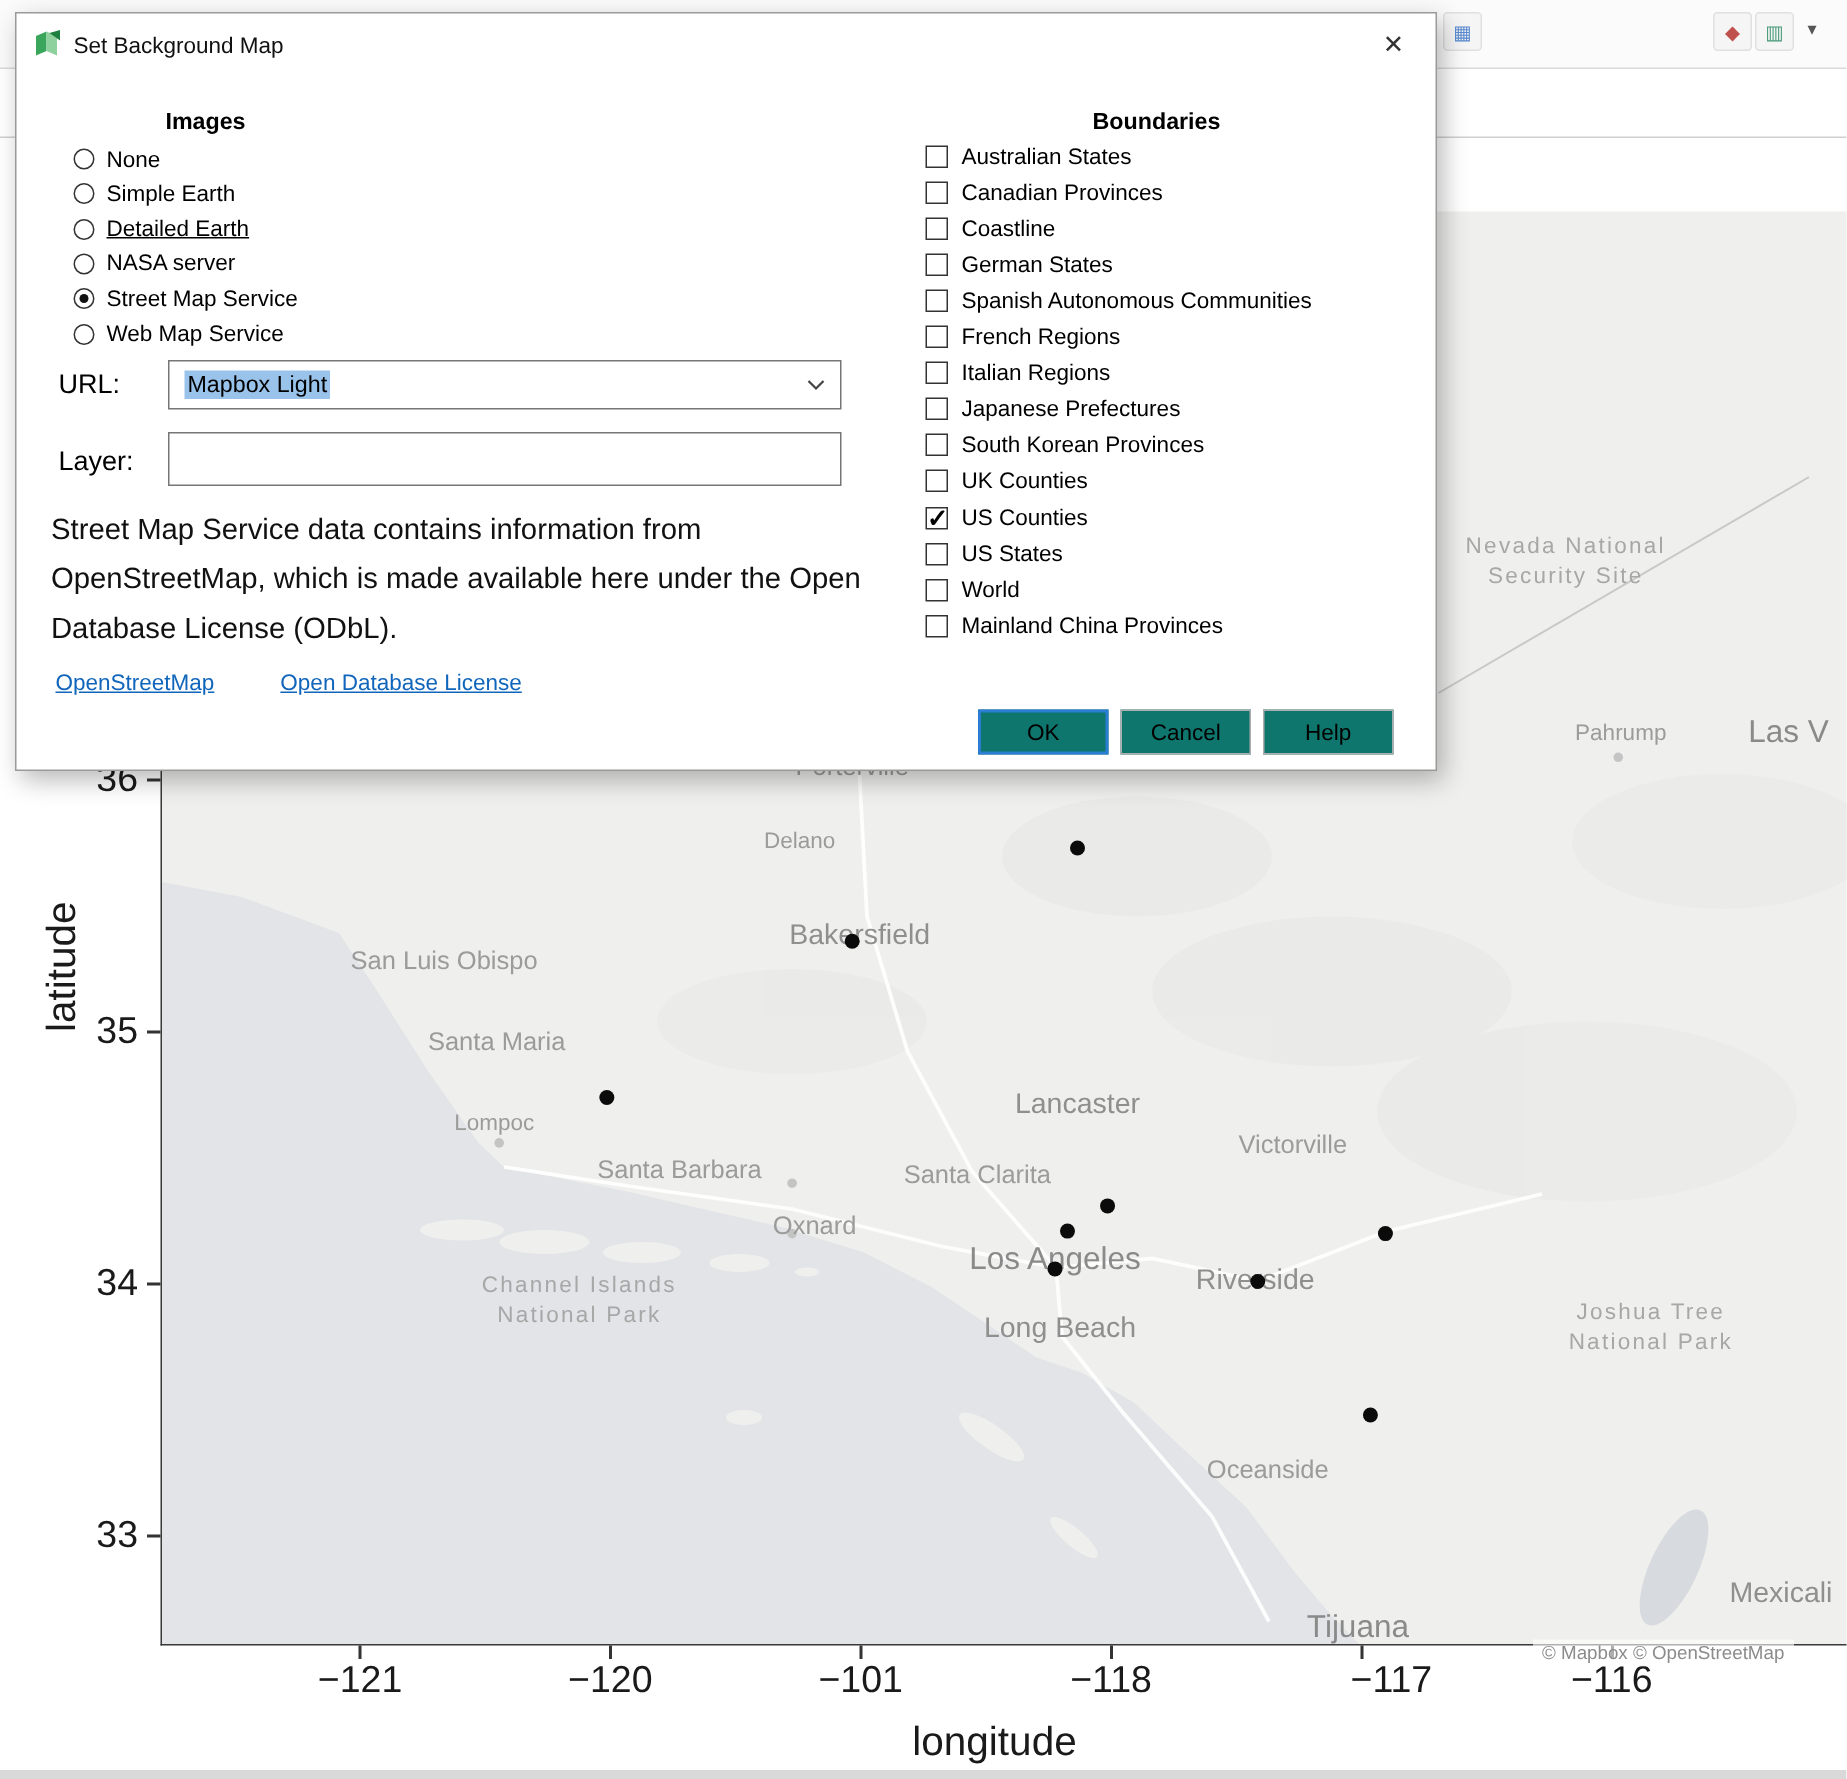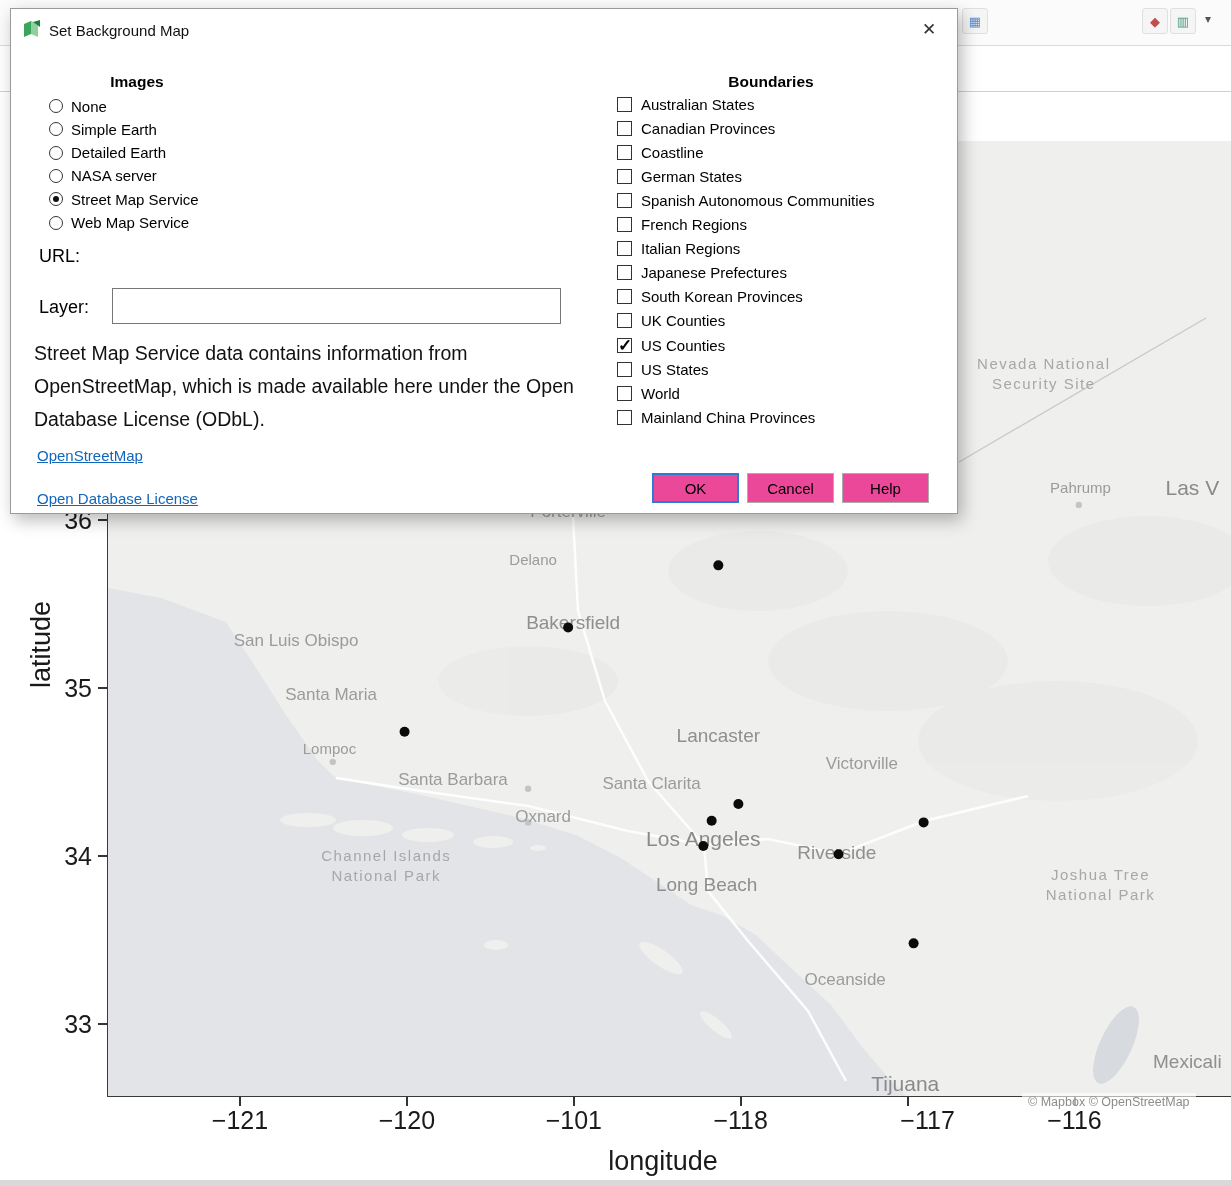--- a/index.html
+++ b/index.html
@@ -45,24 +45,24 @@
   .radio.on::after{content:"";position:absolute;left:3px;top:3px;width:6px;height:6px;border-radius:50%;background:#111;}
   .check-row{position:absolute;left:606px;height:22px;display:flex;align-items:center;gap:9px;font-size:15px;}
   .checkbox{width:15px;height:15px;border:1px solid #333;background:#fff;flex:none;position:relative;box-sizing:border-box;}
   .checkbox.on::after{content:"\2713";position:absolute;left:0;top:-4px;font-size:17px;font-weight:bold;color:#000;}
   .url-label{position:absolute;left:28px;top:237px;font-size:18px;}
   .combobox{position:absolute;left:101px;top:231px;width:449px;height:33px;border:1px solid #767676;background:#fff;box-sizing:border-box;display:flex;align-items:center;justify-content:space-between;padding:0 10px;}
   .combo-value .hl{background:#99c3ea;padding:1px 2px;font-size:15.5px;}
   .layer-label{position:absolute;left:28px;top:288px;font-size:18px;}
   .layer-input{position:absolute;left:101px;top:279px;width:449px;height:36px;border:1px solid #767676;box-sizing:border-box;font-size:15px;padding:0 8px;font-family:"Liberation Sans",sans-serif;}
   .license{position:absolute;left:23px;top:328px;width:564px;font-size:19.5px;line-height:33px;color:#111;}
-  .links{position:absolute;left:26px;top:438px;display:flex;gap:26px;flex-direction:column;}
+  .links{position:absolute;left:26px;top:438px;display:flex;gap:44px;}
   .links a{color:#1166bb;font-size:15px;}
   #btn-row{position:absolute;left:641px;top:464px;display:flex;gap:8px;}
-  .btn{min-width:87px;height:30px;background:#ec4899;border:1px solid #adadad;font-size:15px;font-family:"Liberation Sans",sans-serif;}
+  .btn{min-width:87px;height:30px;background:#0f766e;border:1px solid #adadad;font-size:15px;font-family:"Liberation Sans",sans-serif;}
   .btn.primary{border:2px solid #2b7cd3;}
 </style>
 </head>
 <body>
 
 <div class="screen">
 
   <div class="top-strip1"></div>
   <div class="top-strip2"></div>
   <div class="tb-icon" id="tb-icon-0" style="left: 962px; color: rgb(91, 139, 208);">▦</div>
@@ -180,21 +180,21 @@
     <div class="col-header" id="images-header">Images</div>
     <div id="radio-list">
         <div class="radio-row" style="top: 86px;">
           <span class="radio"></span>
           <span>None</span>
         </div>
         <div class="radio-row" style="top: 109.3px;">
           <span class="radio"></span>
           <span>Simple Earth</span>
         </div>
-        <div class="radio-row" style="top: 132.6px;">
+        <div class="radio-row" style="top: 132.6px; text-decoration: underline;">
           <span class="radio"></span>
           <span>Detailed Earth</span>
         </div>
         <div class="radio-row" style="top: 155.9px;">
           <span class="radio"></span>
           <span>NASA server</span>
         </div>
         <div class="radio-row" style="top: 179.2px;">
           <span class="radio on"></span>
           <span>Street Map Service</span>
@@ -259,20 +259,26 @@
           <span class="checkbox"></span>
           <span>World</span>
         </div>
         <div class="check-row" style="top: 397.3px;">
           <span class="checkbox"></span>
           <span>Mainland China Provinces</span>
         </div>
       </div>
 
     <div class="url-label">URL:</div>
+    <div class="combobox">
+      <span class="combo-value"><span class="hl">Mapbox Light</span></span>
+      <svg width="12" height="8" viewBox="0 0 12 8">
+        <polyline points="1,1 6,6 11,1" fill="none" stroke="#444" stroke-width="1.5"></polyline>
+      </svg>
+    </div>
 
     <div class="layer-label">Layer:</div>
     <input class="layer-input" type="text" value="" style="">
 
     <div class="license">Street Map Service data contains information from OpenStreetMap, which is made available here under the Open Database License (ODbL).</div>
 
     <div class="links">
       <a href="#">OpenStreetMap</a>
       <a href="#">Open Database License</a>
     </div>

